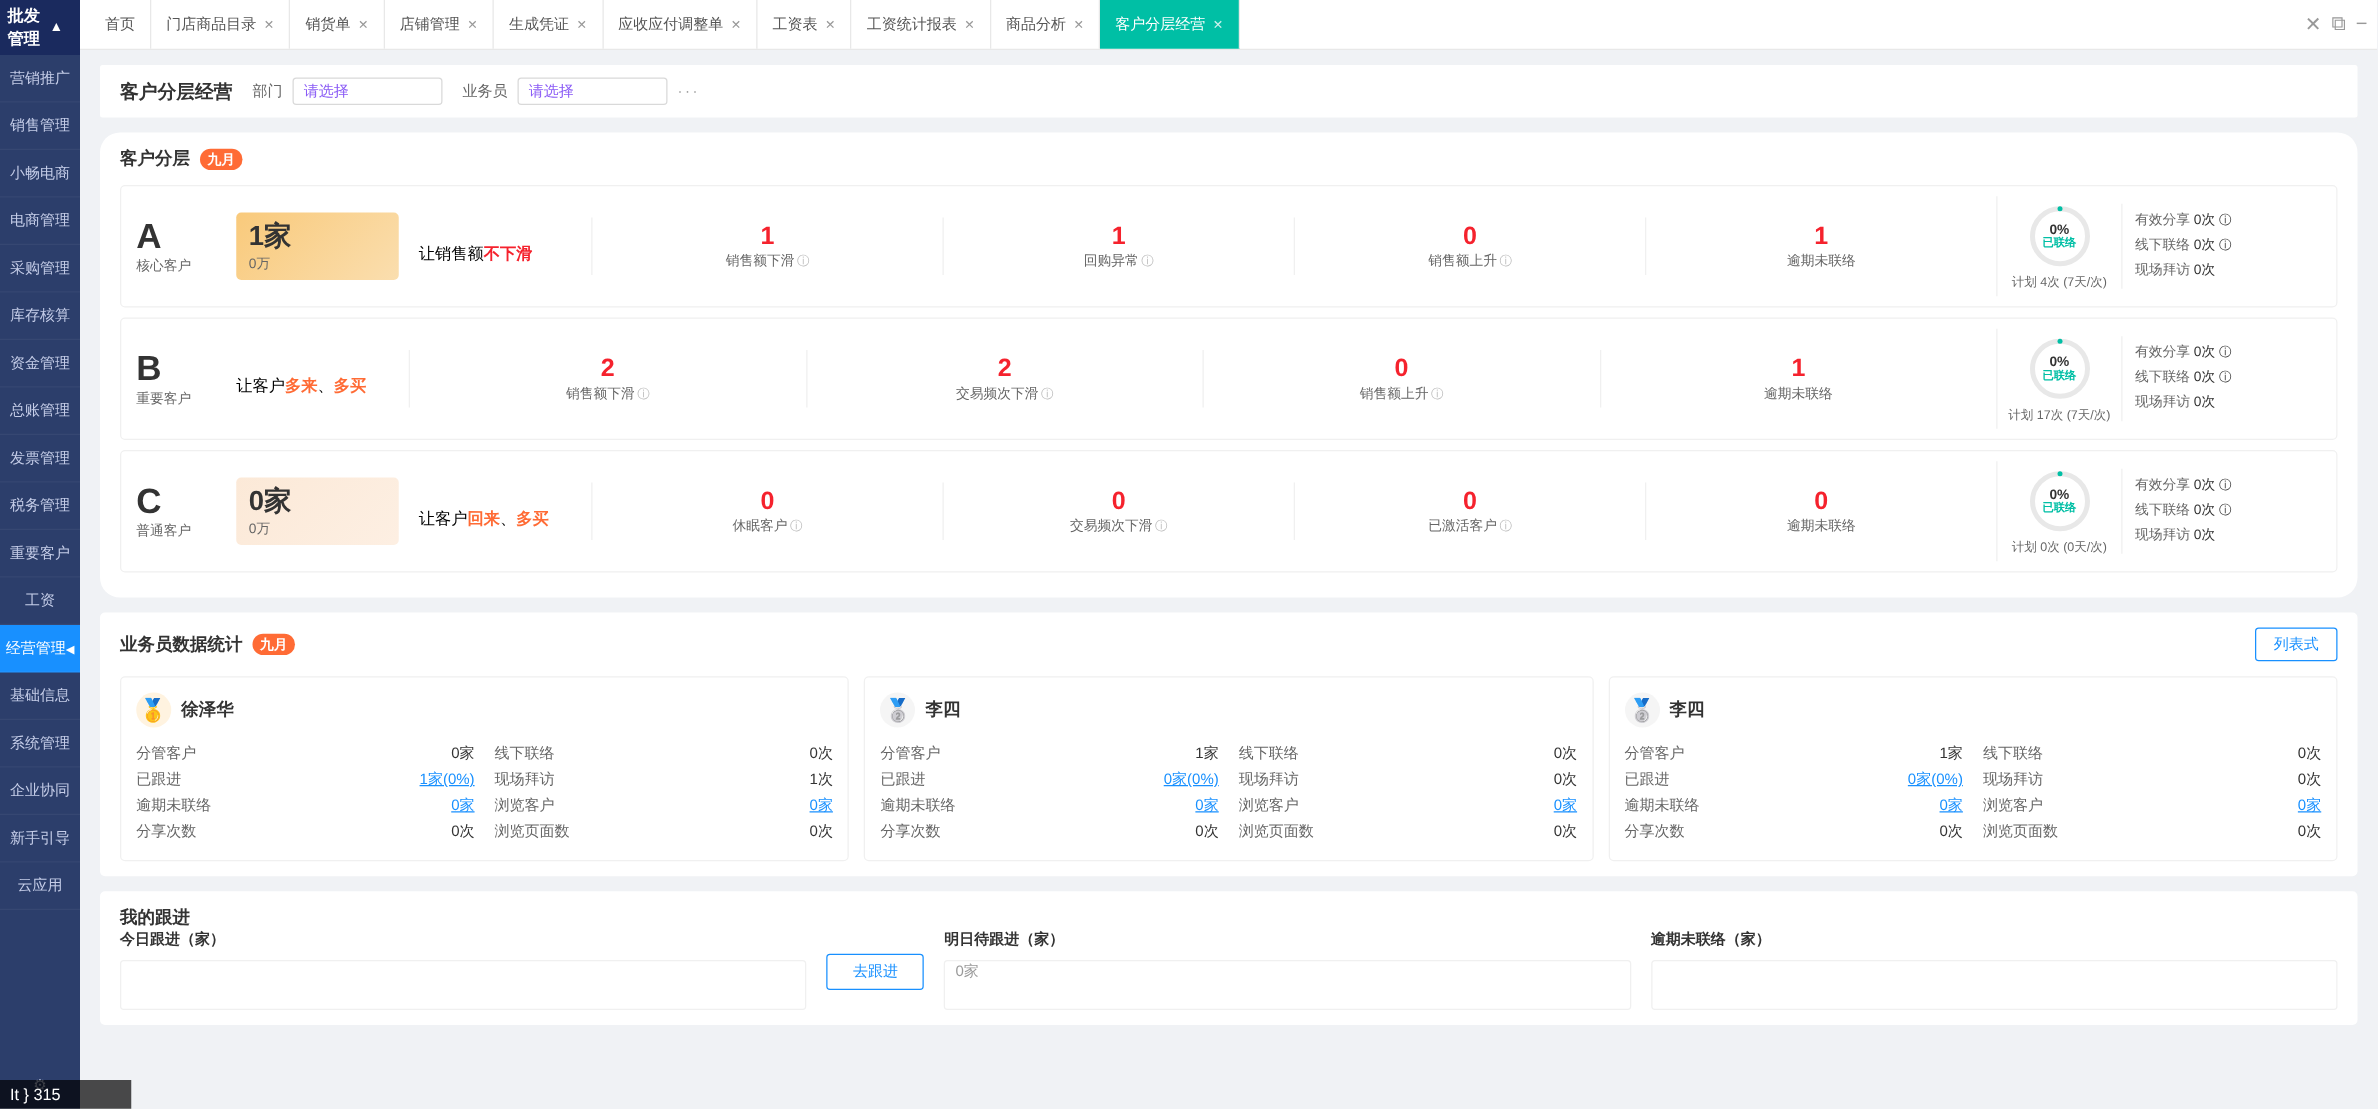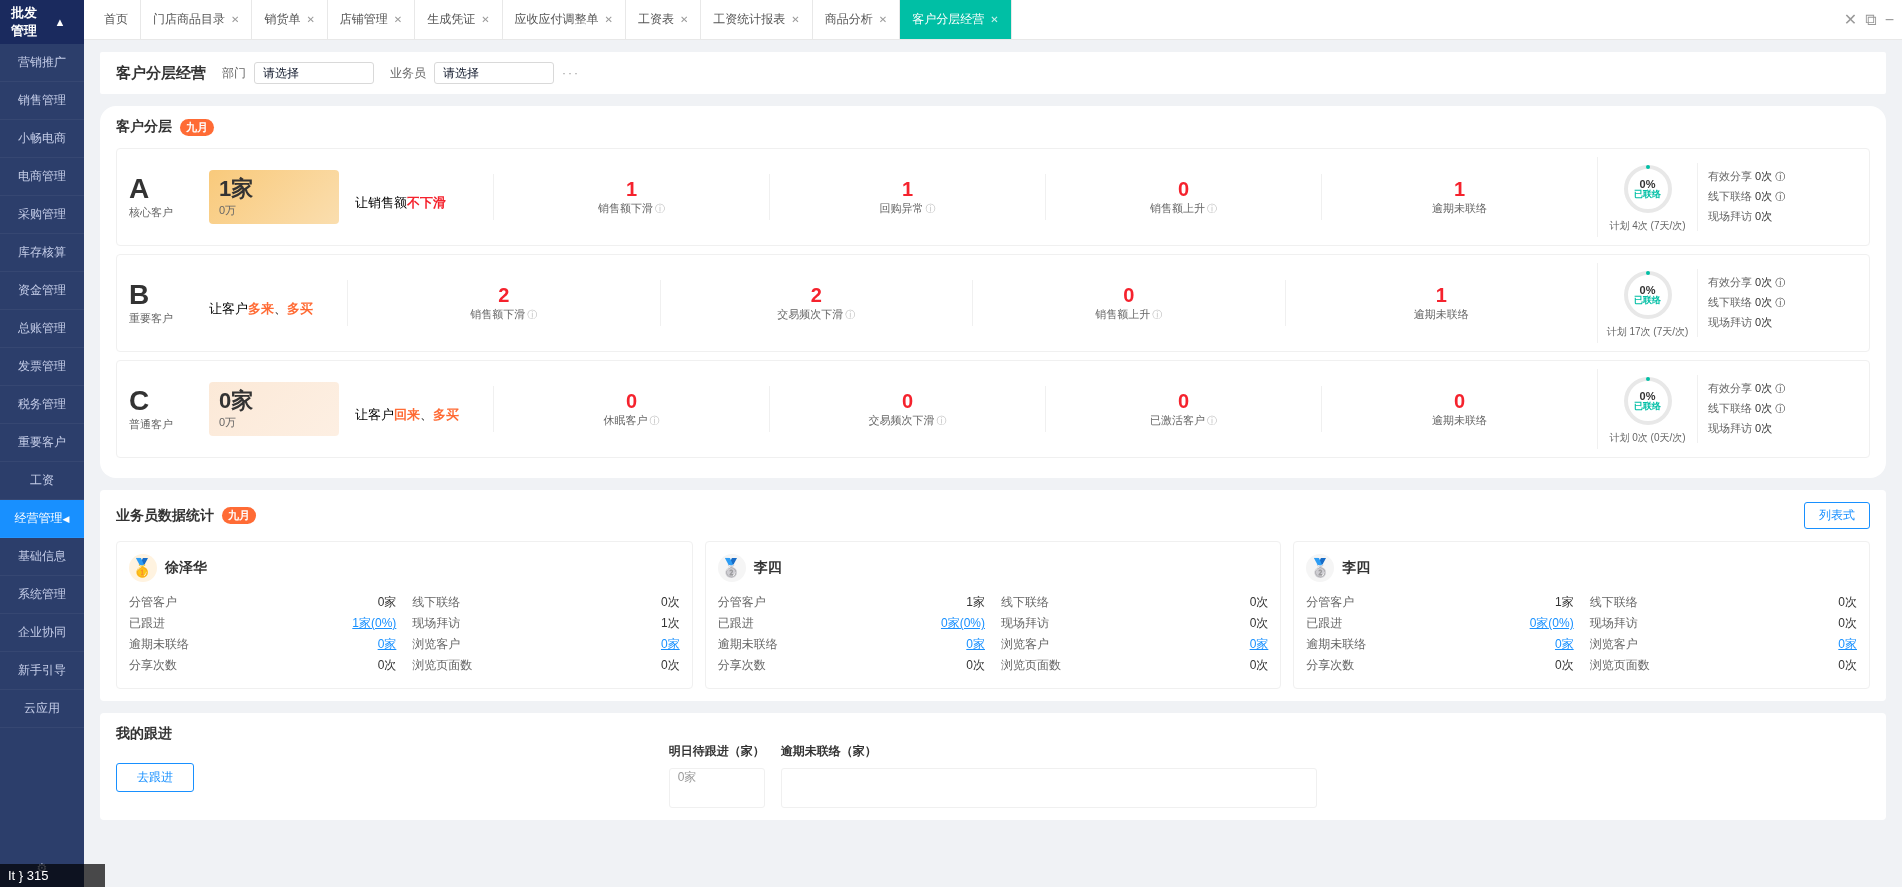--- a/index.html
+++ b/index.html
@@ -1,20 +1,20 @@
 <!DOCTYPE html>
 <html><head>
   <meta charset="utf-8">
   <style>
     * { box-sizing: border-box; margin: 0; padding: 0; }
     body { font-family: 'Microsoft YaHei', Arial, sans-serif; font-size: 12px; background: #f0f2f5; display: flex; height: 887px; overflow: hidden; }
 
     
     .sidebar {
-      width: 84px;
+      width: 64px;
       background: #2c3e6b;
       color: #fff;
       display: flex;
       flex-direction: column;
       flex-shrink: 0;
       height: 887px;
       overflow: hidden;
     }
     .sidebar-logo {
       background: #1a2a5e;
@@ -115,21 +115,21 @@
       margin-bottom: 12px;
       border-radius: 2px;
     }
     .page-title { font-size: 15px; font-weight: bold; color: #333; }
     .filter-group { display: flex; align-items: center; gap: 8px; font-size: 12px; color: #666; }
     .filter-select {
       border: 1px solid #d9d9d9;
       border-radius: 3px;
       padding: 3px 24px 3px 8px;
       font-size: 12px;
-      color: #0f172a;
+      color: #8b5cf6;
       background: #fff;
       width: 120px;
       appearance: none;
       cursor: pointer;
     }
     .filter-dots { color: #999; cursor: pointer; letter-spacing: 2px; }
 
     
     .section {
       background: #fff;
@@ -818,20 +818,24 @@
             </div>
           </div>
         </div>
 
       </div>
     </div>
 
     <div class="followup-section">
       <div class="followup-header">我的跟进</div>
       <div class="followup-grid">
+        <div>
+          <div class="followup-col-title">今日跟进（家）</div>
+          <div style="border:1px solid #f0f0f0; min-height:40px; border-radius:3px;"></div>
+        </div>
         <div style="display:flex;align-items:flex-end;padding-top:20px;">
           <button class="goto-btn">去跟进</button>
         </div>
         <div>
           <div class="followup-col-title">明日待跟进（家）</div>
           <div style="border:1px solid #f0f0f0; min-height:40px; border-radius:3px;">
             <div style="padding:0 8px 4px;color:#999;font-size:12px;">0家</div>
           </div>
         </div>
         <div>

